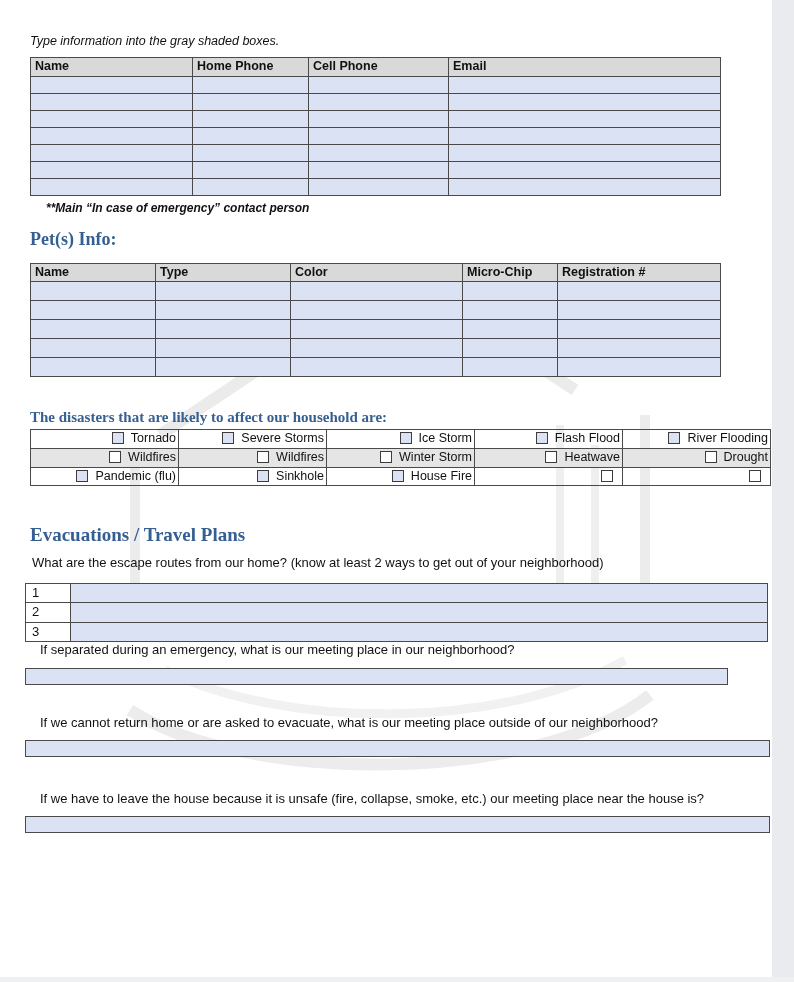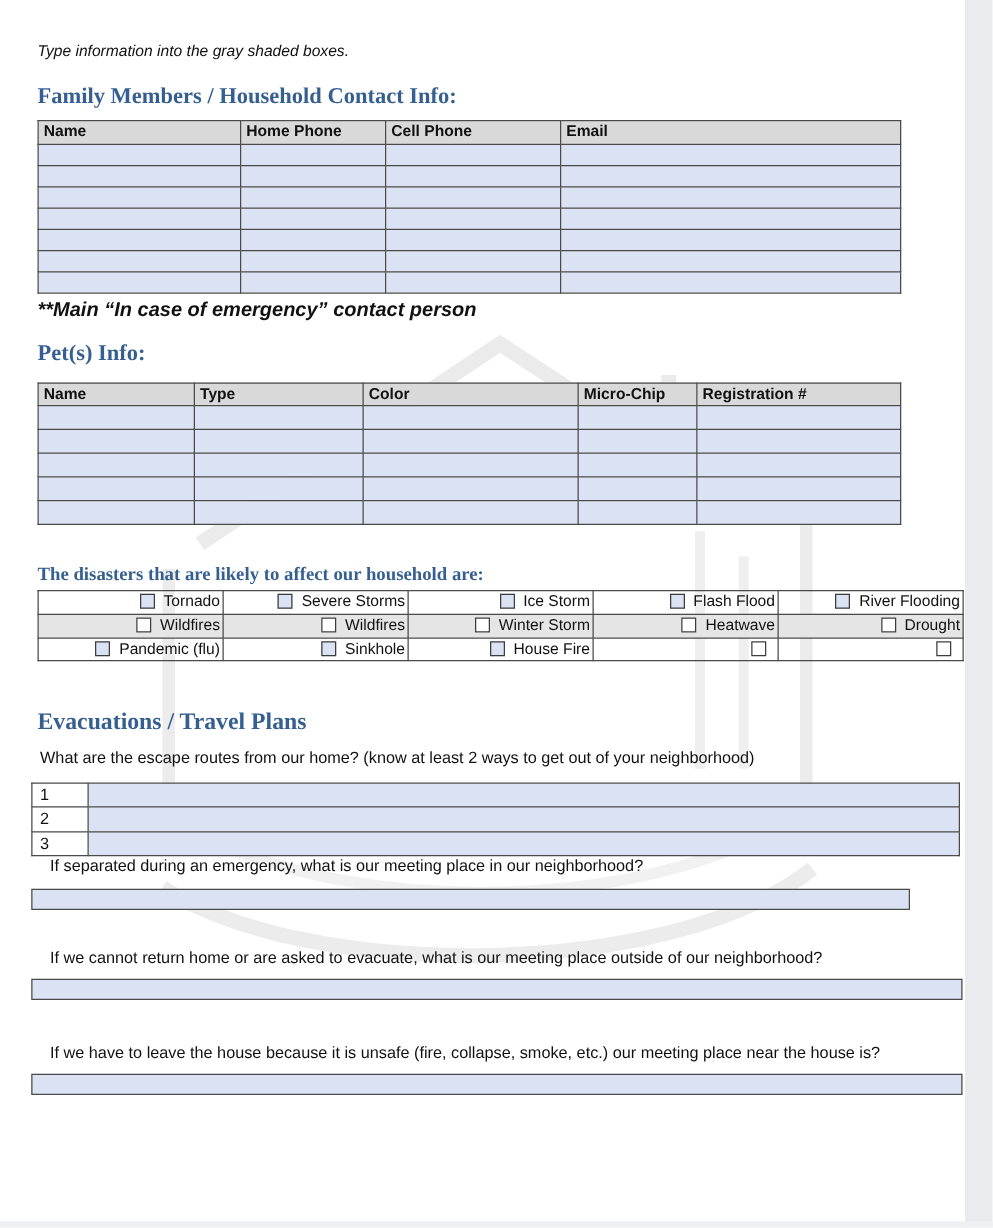--- a/index.html
+++ b/index.html
@@ -53,22 +53,22 @@
   th { background: #d9d9d9; text-align: left; font-weight: bold; height: 18px; }
   td.input-cell { background: #dbe2f3; height: 17px; }
 
   .family-table { width: 690px; margin-top: 9px; }
   .pets-table   { width: 690px; margin-top: 13px; }
   .pets-table td.input-cell { height: 19px; }
 
   .note {
     font-style: italic;
     font-weight: bold;
-    font-size: 16px;
-    margin: 5px 0 0 0;
+    font-size: 12px;
+    margin: 5px 0 0 16px;
   }
 
   .disasters-table { width: 740px; margin-top: 3px; text-align: right; }
   .disasters-table td { height: 17px; padding: 1px 2px; }
   .disasters-table tr.shaded td { background: #e5e5e5; }
   .checkbox {
     display: inline-block;
     width: 12px; height: 12px;
     border: 1px solid #3c3c3c;
     background: #dbe2f3;
@@ -120,21 +120,20 @@
   <path d="M 540 175 L 540 390" stroke="#ececec" stroke-width="10" fill="none"></path>
   <path d="M 455 185 L 455 375 M 490 205 L 490 375" stroke="#efefef" stroke-width="8" fill="none"></path>
   <path d="M 25 470 C 140 545, 430 545, 545 455" stroke="#ececec" stroke-width="12" fill="none"></path>
   <path d="M 60 430 C 180 490, 400 490, 520 420" stroke="#f1f1f1" stroke-width="9" fill="none"></path>
 </svg>
 
 <div class="content">
 
   <p class="instruction">Type information into the gray shaded boxes.</p>
 
-  <h1 class="serif-heading h-large">Family Members / Household Contact Info:</h1>
 
   <table class="family-table">
     <colgroup>
       <col style="width:162px">
         <col style="width:116px">
         <col style="width:140px">
         <col style="width:272px">
     </colgroup>
     <thead>
       <tr>

